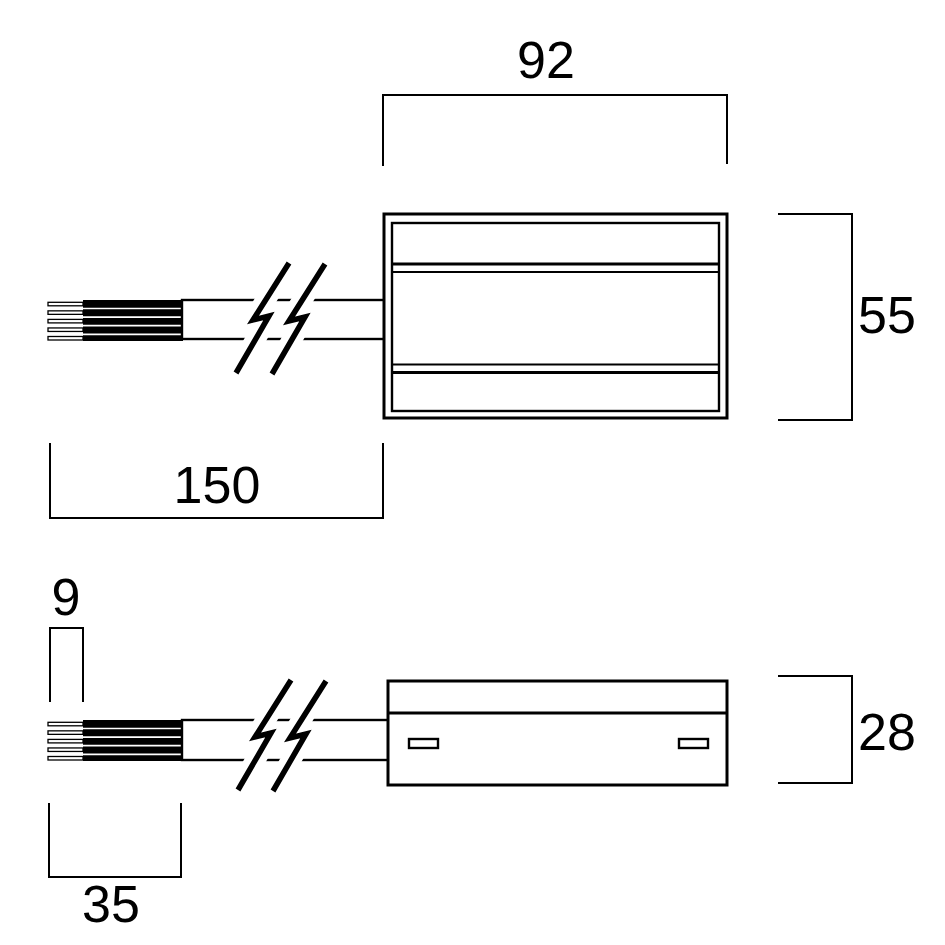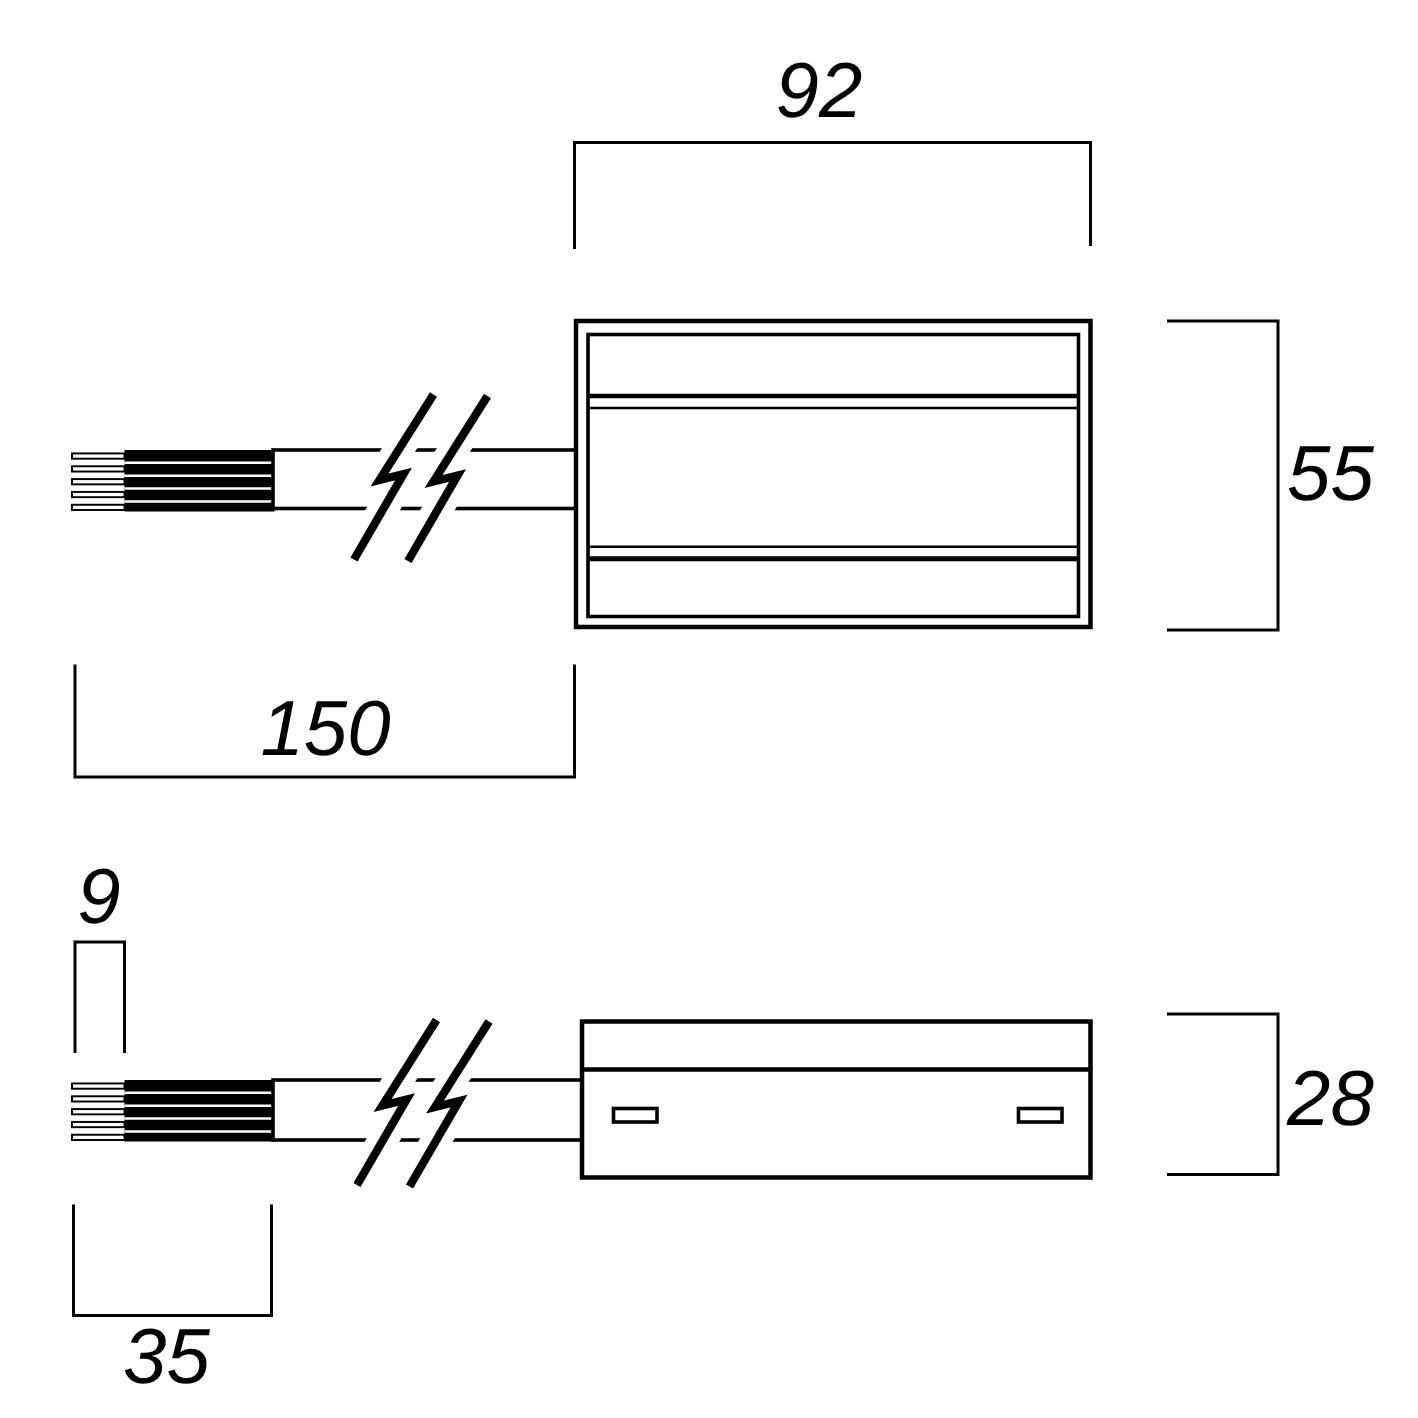--- a/index.html
+++ b/index.html
@@ -6,21 +6,20 @@
     margin: 0;
     padding: 0;
     background: #ffffff;
   }
   .canvas {
     position: relative;
     width: 788px;
     height: 945px;
     background: #ffffff;
     font-family: "Liberation Sans", sans-serif;
-    font-style: italic;
   }
   svg {
     display: block;
   }
   .dim-text {
     font-family: "Liberation Sans", sans-serif;
     font-size: 52px;
     fill: #000000;
     stroke: none;
   }

